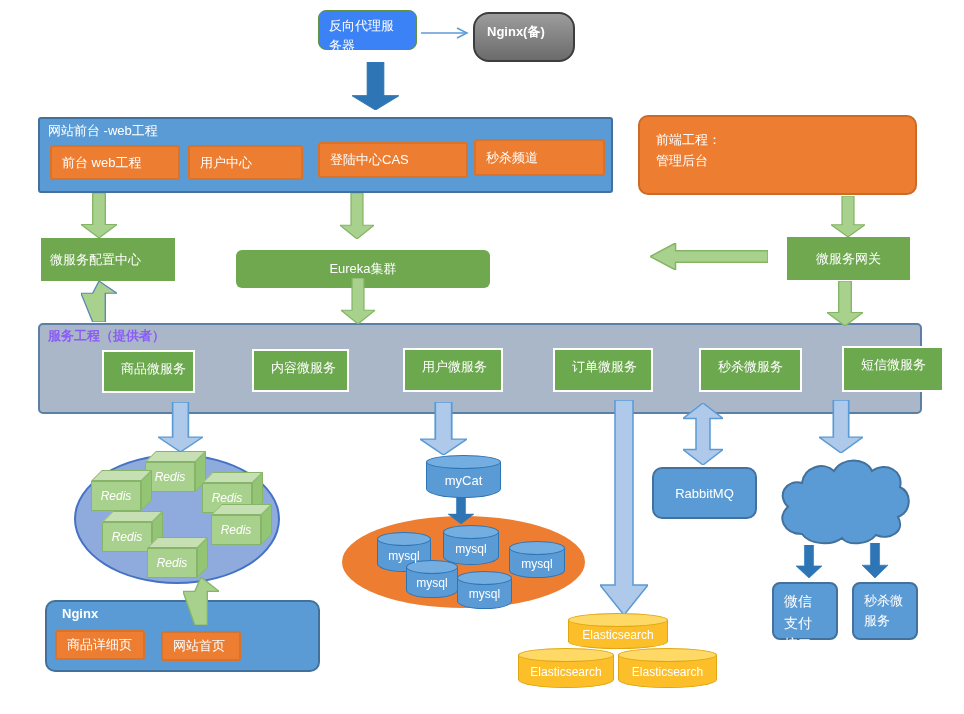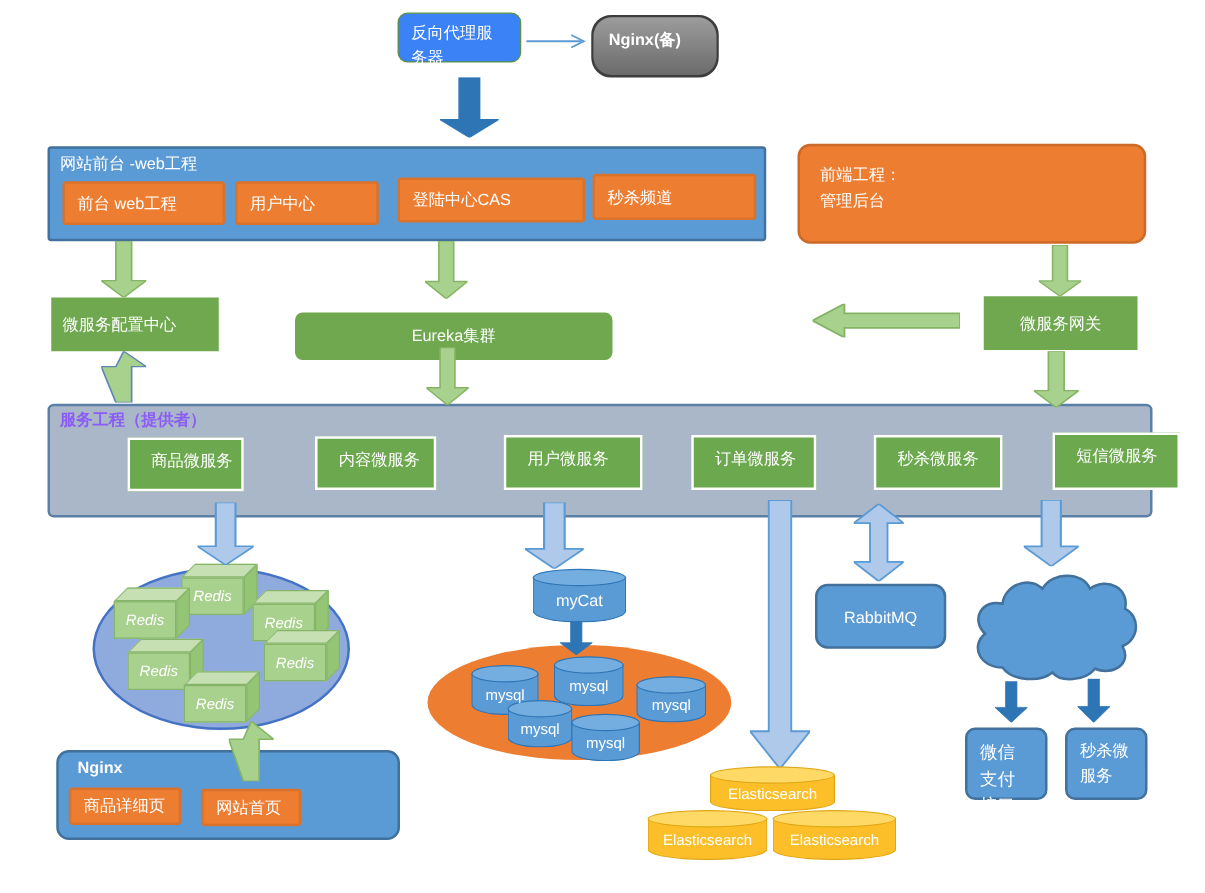--- a/index.html
+++ b/index.html
@@ -31,21 +31,21 @@
              border-radius:10px;color:#fff;font-size:13px;line-height:1.6;padding:13px 0 0 16px;box-sizing:border-box;}
   
   #config-box{left:41px;top:238px;width:134px;height:43px;display:flex;align-items:center;padding-left:9px;}
   #eureka-box{left:236px;top:240px;width:254px;height:38px;border-radius:6px;display:flex;align-items:center;justify-content:center;margin-top:10px;}
   #gateway-box{left:787px;top:237px;width:123px;height:43px;display:flex;align-items:center;justify-content:center;}
   
   #service-box{left:38px;top:323px;width:880px;height:87px;background:#AAB7C9;border:2px solid #5B7FA6;border-radius:5px;}
   #service-title{left:48px;top:327px;color:#8b5cf6;font-weight:bold;font-size:13px;}
   #svc0{left:55px;top:350px;width:93px;height:43px;}
   #svc1{left:205px;top:349px;width:97px;height:43px;}
-  #svc2{left:356px;top:348px;width:111px;height:44px;}
+  #svc2{left:356px;top:348px;width:100px;height:44px;}
   #svc3{left:506px;top:348px;width:100px;height:44px;}
   #svc4{left:652px;top:348px;width:103px;height:44px;}
   #svc5{left:795px;top:346px;width:102px;height:46px;}
   
   #redis-ellipse{left:74px;top:454px;width:206px;height:130px;background:#8FAADC;border:2px solid #4472C4;border-radius:50%;box-sizing:border-box;}
   .cube{width:62px;height:42px;font-style:italic;}
   .cube .ctop{position:absolute;left:1px;top:0;width:50px;height:11px;background:#C6E0B4;border:1px solid #86B56A;
               transform:skewX(-45deg);transform-origin:0 100%;box-sizing:border-box;}
   .cube .cside{position:absolute;left:51px;top:11px;width:11px;height:30px;background:#94C575;border:1px solid #86B56A;
               transform:skewY(-45deg);transform-origin:0 0;box-sizing:border-box;}

